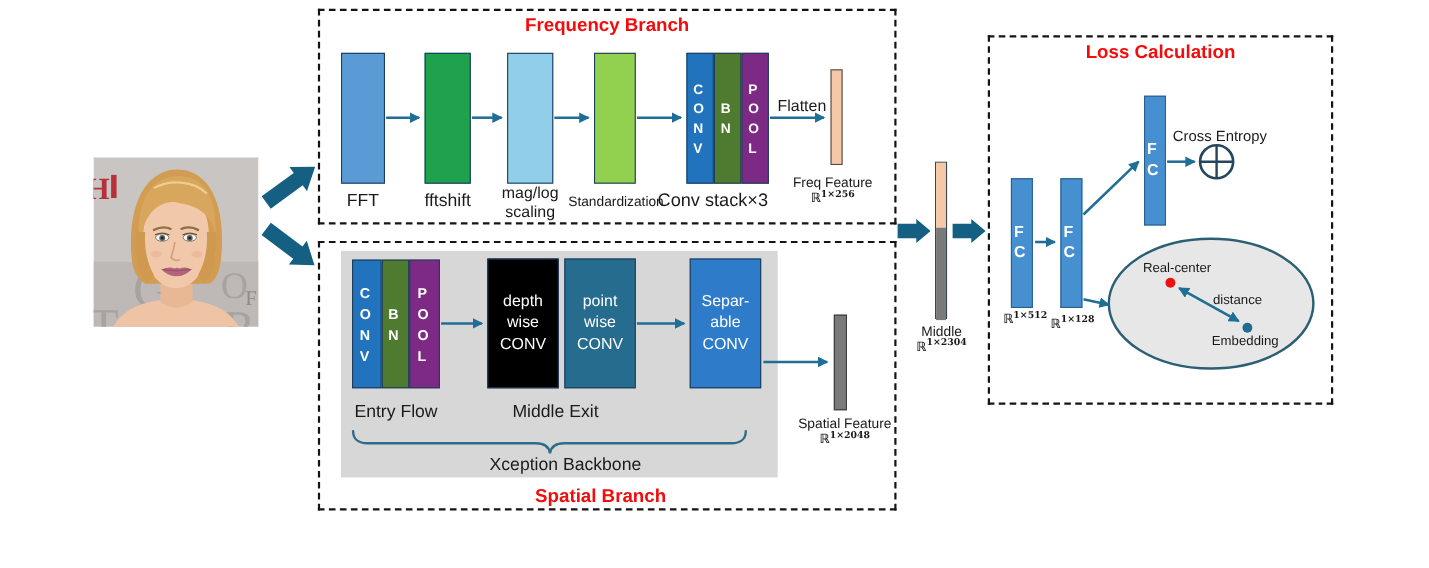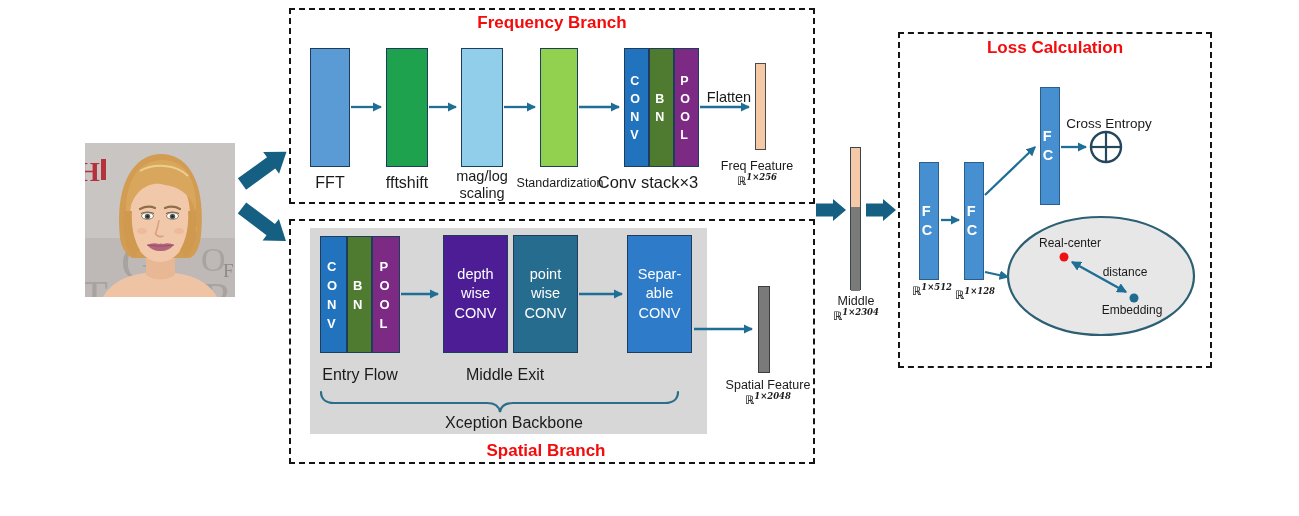--- a/index.html
+++ b/index.html
@@ -7,21 +7,21 @@
     position:relative;width:1299px;height:516px;background:#ffffff;overflow:hidden;
     font-family:"Liberation Sans","DejaVu Sans",sans-serif;color:#1a1a1a;
   }
   .box{position:absolute;border:2.5px dashed #141414;box-sizing:border-box;}
   .btitle{position:absolute;font-weight:700;font-size:17px;color:#f40b0b;text-align:center;}
   .blk{position:absolute;border:1px solid #1e3c5c;box-sizing:border-box;display:flex;align-items:center;justify-content:center;}
   .noborder{border:none;}
   .lbl{position:absolute;text-align:center;line-height:1.15;}
   .wlbl{color:#ffffff;font-weight:400;}
   .vstack{width:1em;word-break:break-all;text-align:left;color:#fff;font-weight:600;}
-  .dim{font-family:"DejaVu Serif","DejaVu Sans",serif;font-size:11.5px;font-weight:700;font-style:italic;}
+  .dim{font-family:"DejaVu Serif","DejaVu Sans",serif;font-size:11.5px;font-weight:700;}
   .dim sup{font-size:8.5px;}
   svg.overlay{position:absolute;left:0;top:0;pointer-events:none;}
   .feature-bar{position:absolute;box-sizing:border-box;}
 </style>
 </head>
 <body>
 
 <div id="canvas">
 
   <svg style="position:absolute;left:85px;top:143px;" width="150" height="154" viewBox="0 0 150 154">
@@ -105,21 +105,21 @@
   <div class="blk noborder" style="left:310px;top:228px;width:397px;height:206px;background:#d7d7d7;"></div>
   <div class="blk" style="left:320px;top:236px;width:27px;height:117px;background:#2173be;">
     <span class="vstack" style="font-size:13px;line-height:19px;">CONV</span>
   </div>
   <div class="blk" style="left:347px;top:236px;width:25px;height:117px;background:#4f7b31;">
     <span class="vstack" style="font-size:13px;line-height:19px;">BN</span>
   </div>
   <div class="blk" style="left:372px;top:236px;width:28px;height:117px;background:#7d2a85;">
     <span class="vstack" style="font-size:13px;line-height:19px;">POOL</span>
   </div>
-  <div class="blk" style="left:443px;top:235px;width:65px;height:118px;background:#4c1d95;">
+  <div class="blk" style="left:443px;top:235px;width:65px;height:118px;background:#000000;">
     <div class="lbl wlbl" style="position:static;width:56px;font-size:14.5px;line-height:1.32;">depth wise CONV</div>
   </div>
   <div class="blk" style="left:513px;top:235px;width:65px;height:118px;background:#266c8e;">
     <div class="lbl wlbl" style="position:static;width:56px;font-size:14.5px;line-height:1.32;">point wise CONV</div>
   </div>
   <div class="blk" style="left:627px;top:235px;width:65px;height:118px;background:#2e7cc9;">
     <div class="lbl wlbl" style="position:static;width:56px;font-size:14.5px;line-height:1.32;">Separ- able CONV</div>
   </div>
   <div class="feature-bar" style="left:758px;top:286px;width:12px;height:87px;background:#7a7a7a;border:1.5px solid #3d3d3d;"></div>
 

